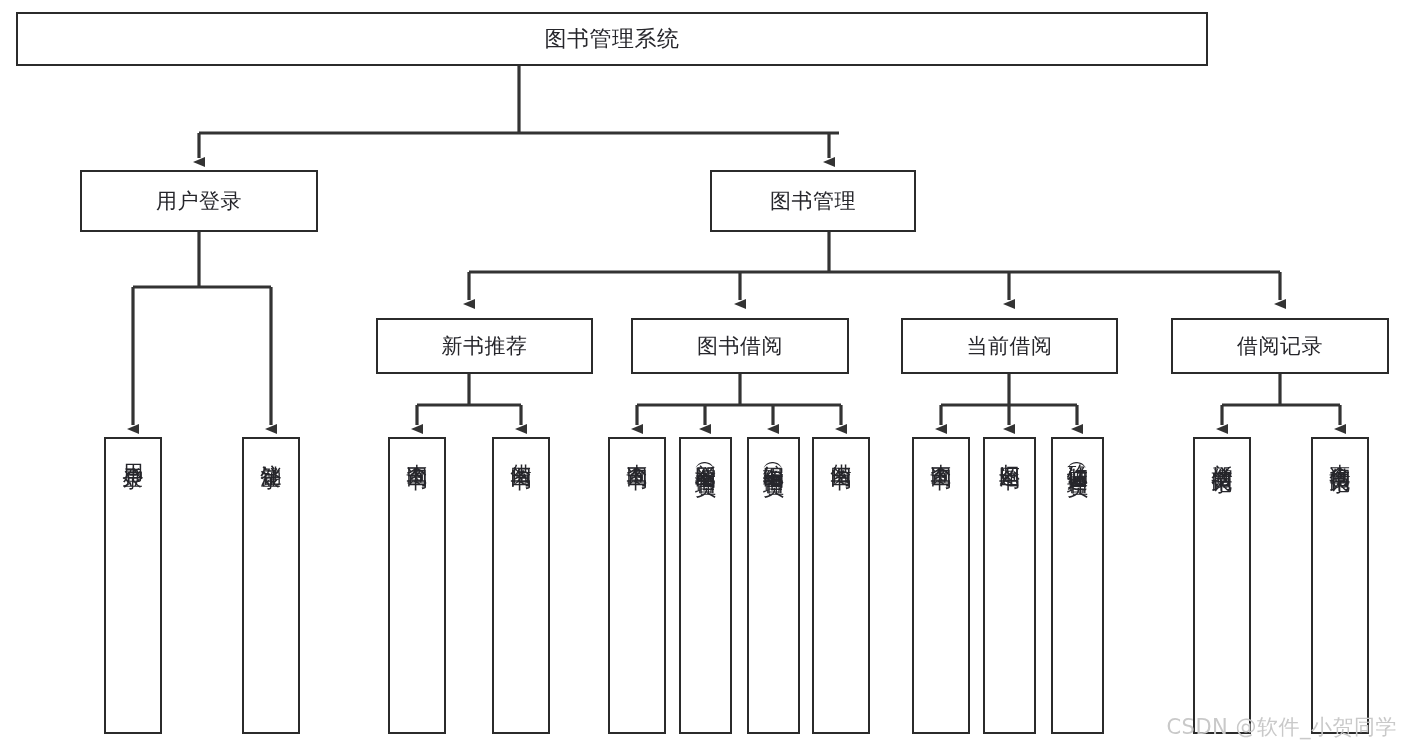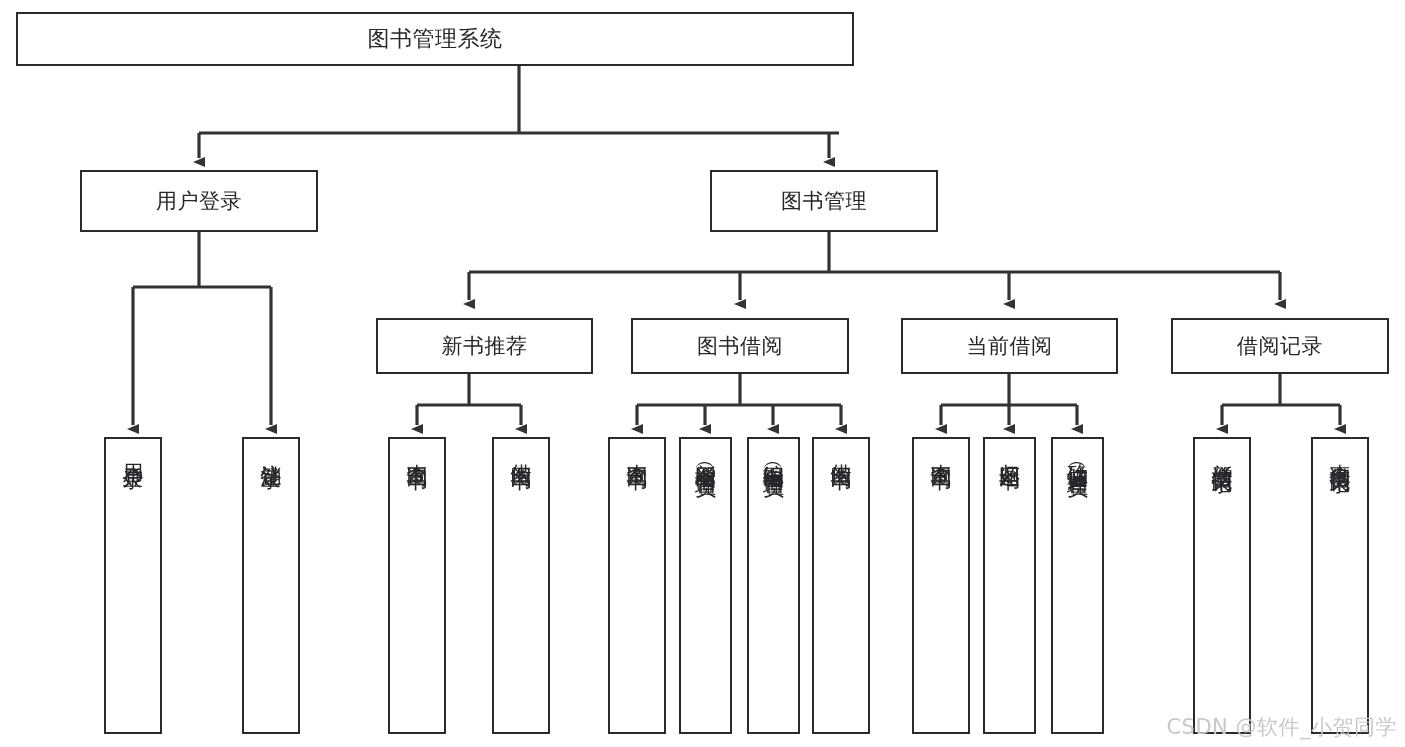--- a/index.html
+++ b/index.html
@@ -127,29 +127,29 @@
       <path d="M1009,405 L1009,425" marker-end="url(#arrow)"></path>
       <path d="M1077,405 L1077,425" marker-end="url(#arrow)"></path>
 
       <path d="M1280,374 L1280,405"></path>
       <path d="M1222,405 L1340,405"></path>
       <path d="M1222,405 L1222,425" marker-end="url(#arrow)"></path>
       <path d="M1340,405 L1340,425" marker-end="url(#arrow)"></path>
     </g>
   </svg>
 
-  <div class="node horiz root" style="left:16px; top:12px; width:838px; height:54px;">
+  <div class="node horiz root" style="left:16px; top:12px; width:1192px; height:54px;">
     <span class="label">图书管理系统</span>
   </div>
 
   <div class="node horiz" style="left:80px; top:170px; width:238px; height:62px;">
     <span class="label">用户登录</span>
   </div>
 
-  <div class="node horiz" style="left:710px; top:170px; width:228px; height:62px;">
+  <div class="node horiz" style="left:710px; top:170px; width:206px; height:62px;">
     <span class="label">图书管理</span>
   </div>
 
   <div class="node horiz" style="left:376px; top:318px; width:217px; height:56px;">
     <span class="label">新书推荐</span>
   </div>
 
   <div class="node horiz" style="left:631px; top:318px; width:218px; height:56px;">
     <span class="label">图书借阅</span>
   </div>

